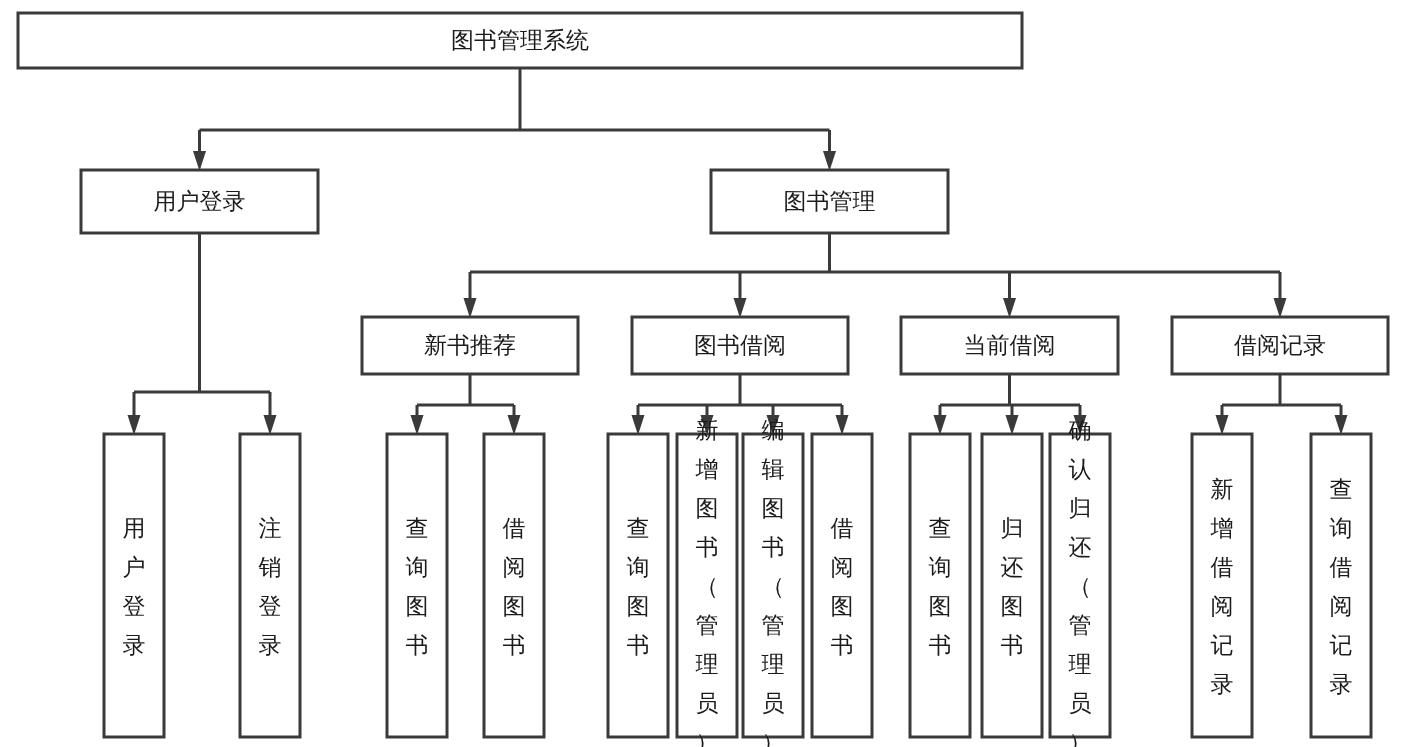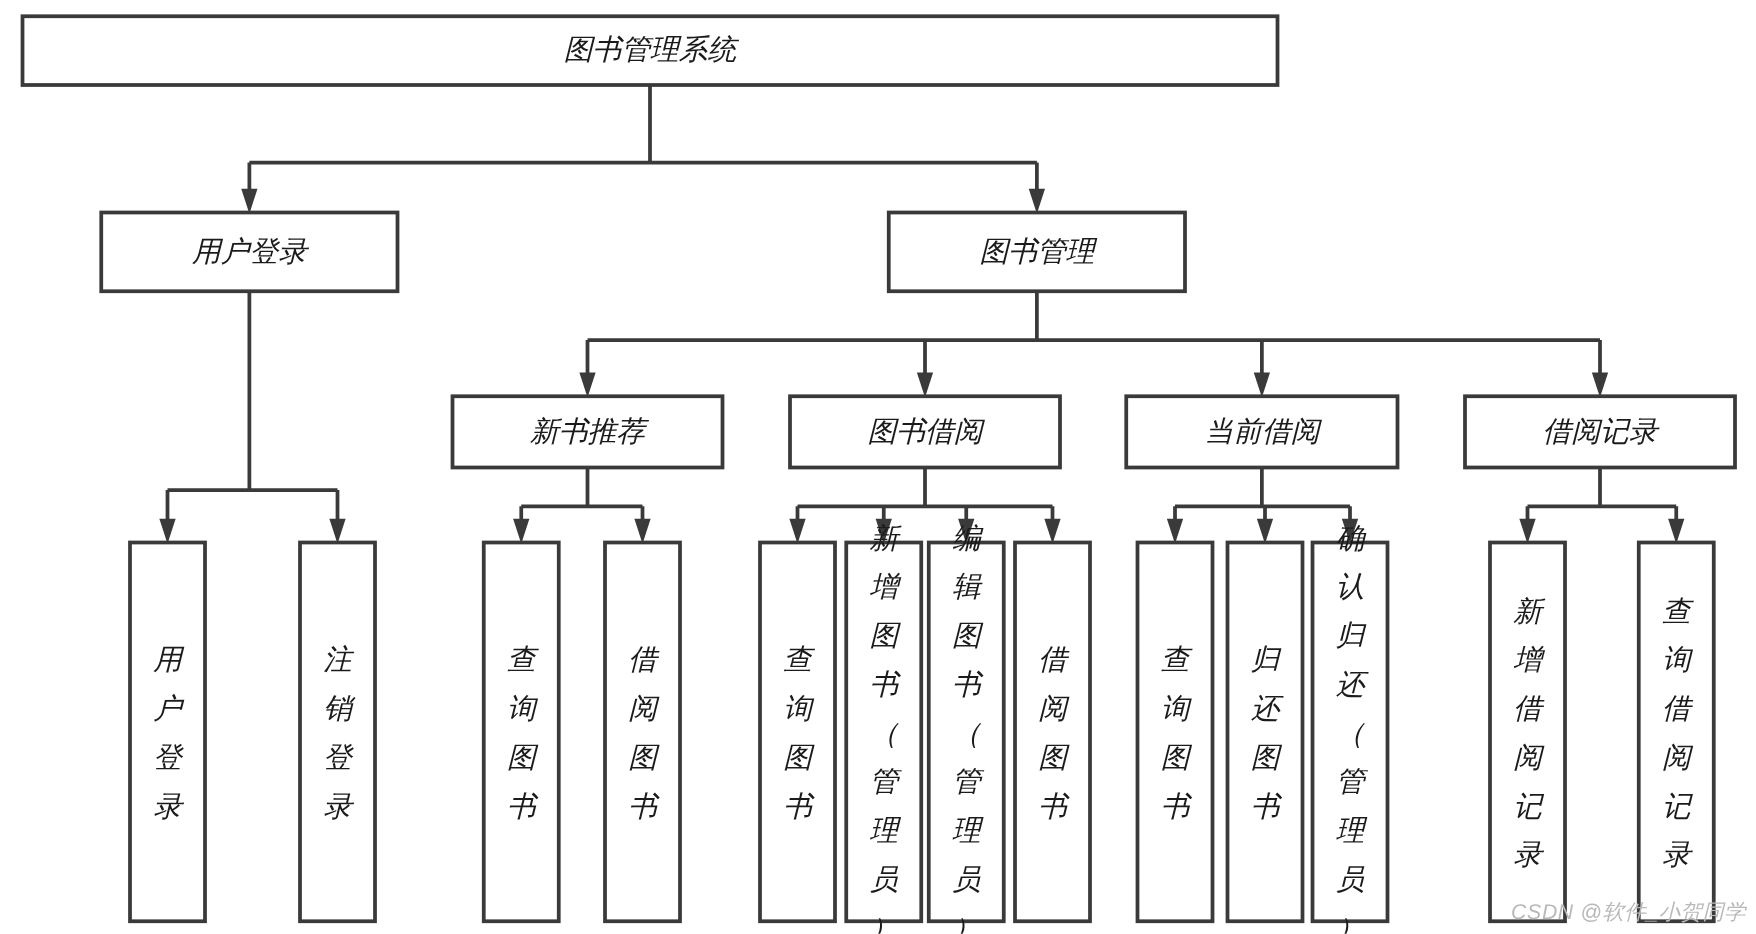--- a/index.html
+++ b/index.html
@@ -11,21 +11,20 @@
     width: 1405px;
     height: 747px;
     font-family: "Liberation Sans", sans-serif;
     overflow: hidden;
   }
   #diagram-root {
     position: relative;
     width: 1405px;
     height: 747px;
     background: #ffffff;
-    font-style: italic;
   }
   svg.flow {
     position: absolute;
     left: 0;
     top: 0;
     width: 1405px;
     height: 747px;
   }
   .node-box {
     fill: #ffffff;
@@ -204,15 +203,14 @@
           <rect class="node-box" x="1192" y="434" width="60" height="303"></rect>
           <text class="node-label-v" x="1222" y="496.5"><tspan x="1222" dy="0">新</tspan><tspan x="1222" dy="39">增</tspan><tspan x="1222" dy="39">借</tspan><tspan x="1222" dy="39">阅</tspan><tspan x="1222" dy="39">记</tspan><tspan x="1222" dy="39">录</tspan></text>
         </g>
         <g>
           <rect class="node-box" x="1311" y="434" width="60" height="303"></rect>
           <text class="node-label-v" x="1341" y="496.5"><tspan x="1341" dy="0">查</tspan><tspan x="1341" dy="39">询</tspan><tspan x="1341" dy="39">借</tspan><tspan x="1341" dy="39">阅</tspan><tspan x="1341" dy="39">记</tspan><tspan x="1341" dy="39">录</tspan></text>
         </g>
       </g>
   </svg>
 
-  <div class="watermark">CSDN @软件_小贺同学</div>
 
 </div>
 
 </body></html>

